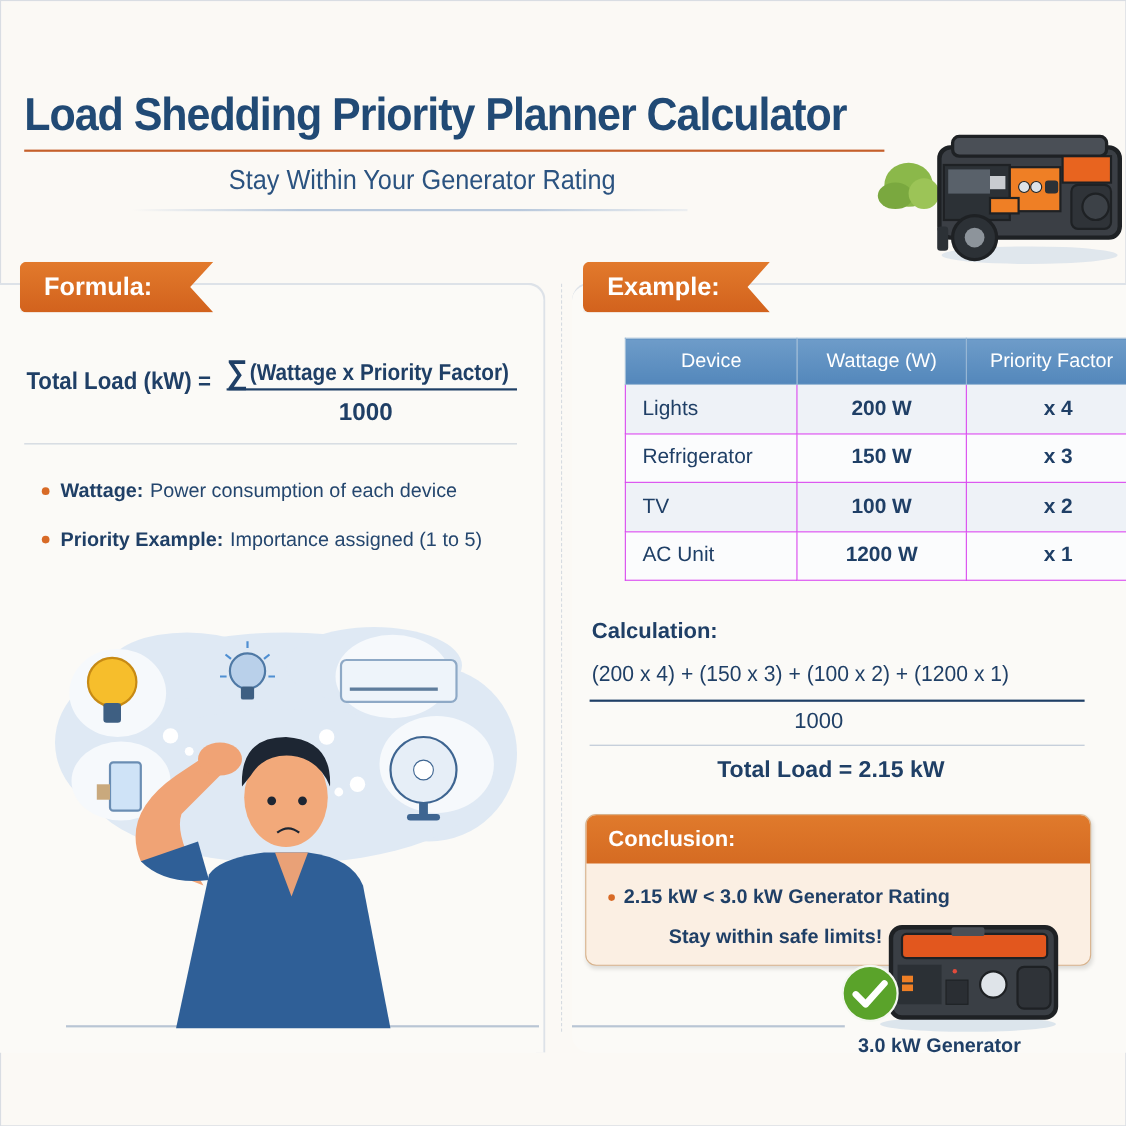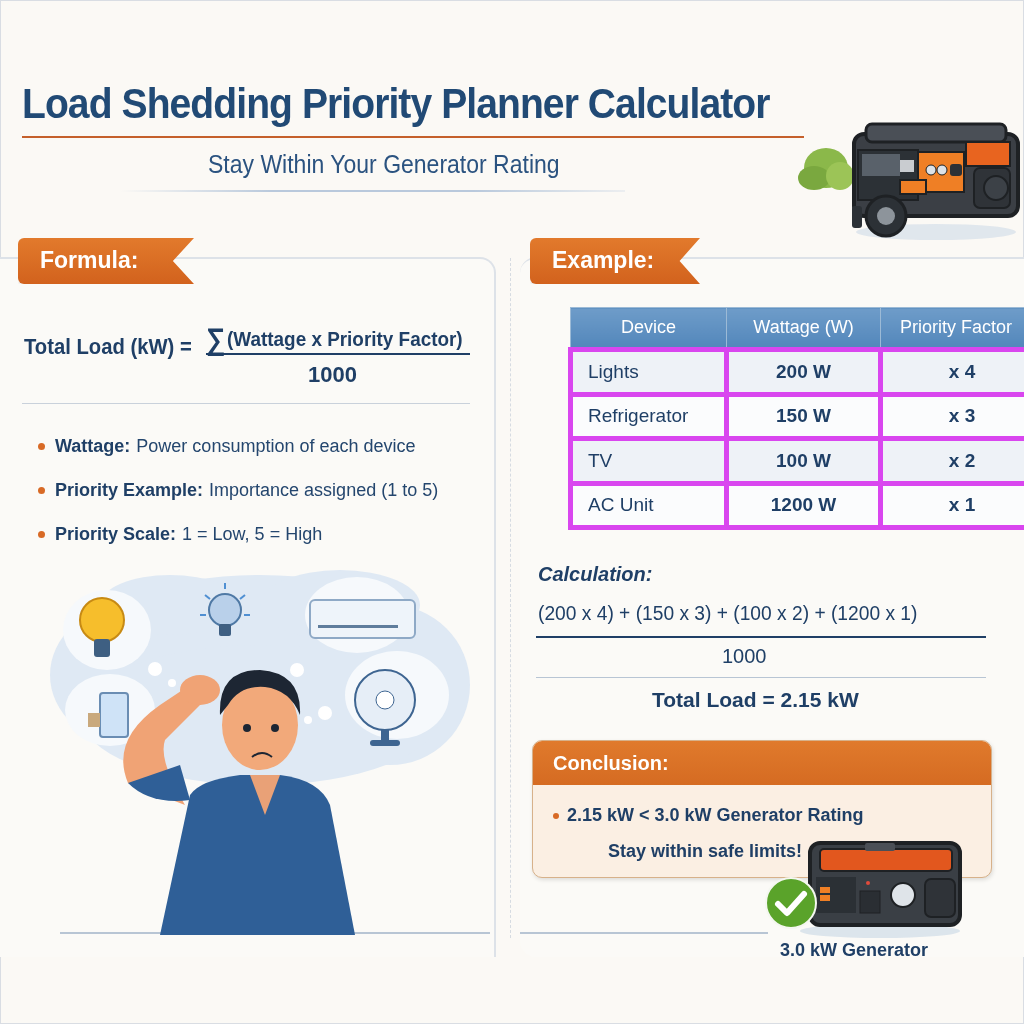--- a/index.html
+++ b/index.html
@@ -72,29 +72,29 @@
 
   
   .illus { position: absolute; left: 40px; top: 565px; width: 440px; height: 370px; }
 
   
   .tbl { position: absolute; left: 536px; top: 307px; width: 466px; border-collapse: collapse; font-size: 19px; margin-left: 32px; }
   .tbl th {
     background: linear-gradient(180deg, #6e9cc9, #5387bb); color: #fff; font-weight: normal;
     height: 42px; border: 1px solid #9cbad6; font-size: 18px;
   }
-  .tbl td { height: 44.5px; border: 5px solid #d946ef; color: #1f3f66; }
+  .tbl td { height: 44.5px; border: 1px solid #d946ef; color: #1f3f66; }
   .tbl tr:nth-child(odd) td { background: #eef2f7; }
   .tbl tr:nth-child(even) td { background: #fbfcfd; }
   .tbl td.dev { padding-left: 15px; width: 156px; }
   .tbl td.watt { text-align: center; font-weight: bold; width: 154px; }
   .tbl td.pf { text-align: center; font-weight: bold; padding-left: 12px; }
 
   
-  .calc-label { position: absolute; left: 538px; top: 563px; font-size: 20px; font-weight: bold; color: #1f3f66; font-style: italic; }
+  .calc-label { position: absolute; left: 538px; top: 563px; font-size: 20px; font-weight: bold; color: #1f3f66; }
   .calc-num { position: absolute; left: 538px; top: 602px; font-size: 20px; color: #1f3f66; white-space: nowrap; transform: scaleX(0.96); transform-origin: left; }
   .calc-bar { position: absolute; left: 536px; top: 636px; width: 450px; height: 2px; background: #1f3f66; }
   .calc-den { position: absolute; left: 722px; top: 645px; font-size: 20px; color: #1f3f66; }
   .calc-rule { position: absolute; left: 536px; top: 677px; width: 450px; height: 1px; background: #b8c5d4; }
   .calc-total { position: absolute; left: 652px; top: 688px; font-size: 21px; color: #1f3f66; font-weight: bold; white-space: nowrap; }
 
   
   .concl {
     position: absolute; left: 532px; top: 740px; width: 460px; height: 138px;
     border: 1px solid #d7b18a; border-radius: 10px; background: #fbefe3; overflow: hidden;
@@ -161,25 +161,20 @@
   <div class="bullet">
     <span class="dot"></span>
     <span class="key">Wattage:</span>
     <span class="val">Power consumption of each device</span>
   </div>
   <div class="bullet">
     <span class="dot"></span>
     <span class="key">Priority Example:</span>
     <span class="val">Importance assigned (1 to 5)</span>
   </div>
-  <div class="bullet">
-    <span class="dot"></span>
-    <span class="key">Priority Scale:</span>
-    <span class="val">1 = Low, 5 = High</span>
-  </div>
 </div>
 
 <svg class="illus" viewBox="0 0 440 370">
 
   <g fill="#dfe9f4">
     <ellipse cx="220" cy="90" rx="190" ry="80"></ellipse>
     <ellipse cx="90" cy="110" rx="80" ry="70"></ellipse>
     <ellipse cx="350" cy="120" rx="80" ry="80"></ellipse>
     <ellipse cx="220" cy="150" rx="180" ry="70"></ellipse>
     <ellipse cx="130" cy="40" rx="70" ry="30"></ellipse>

